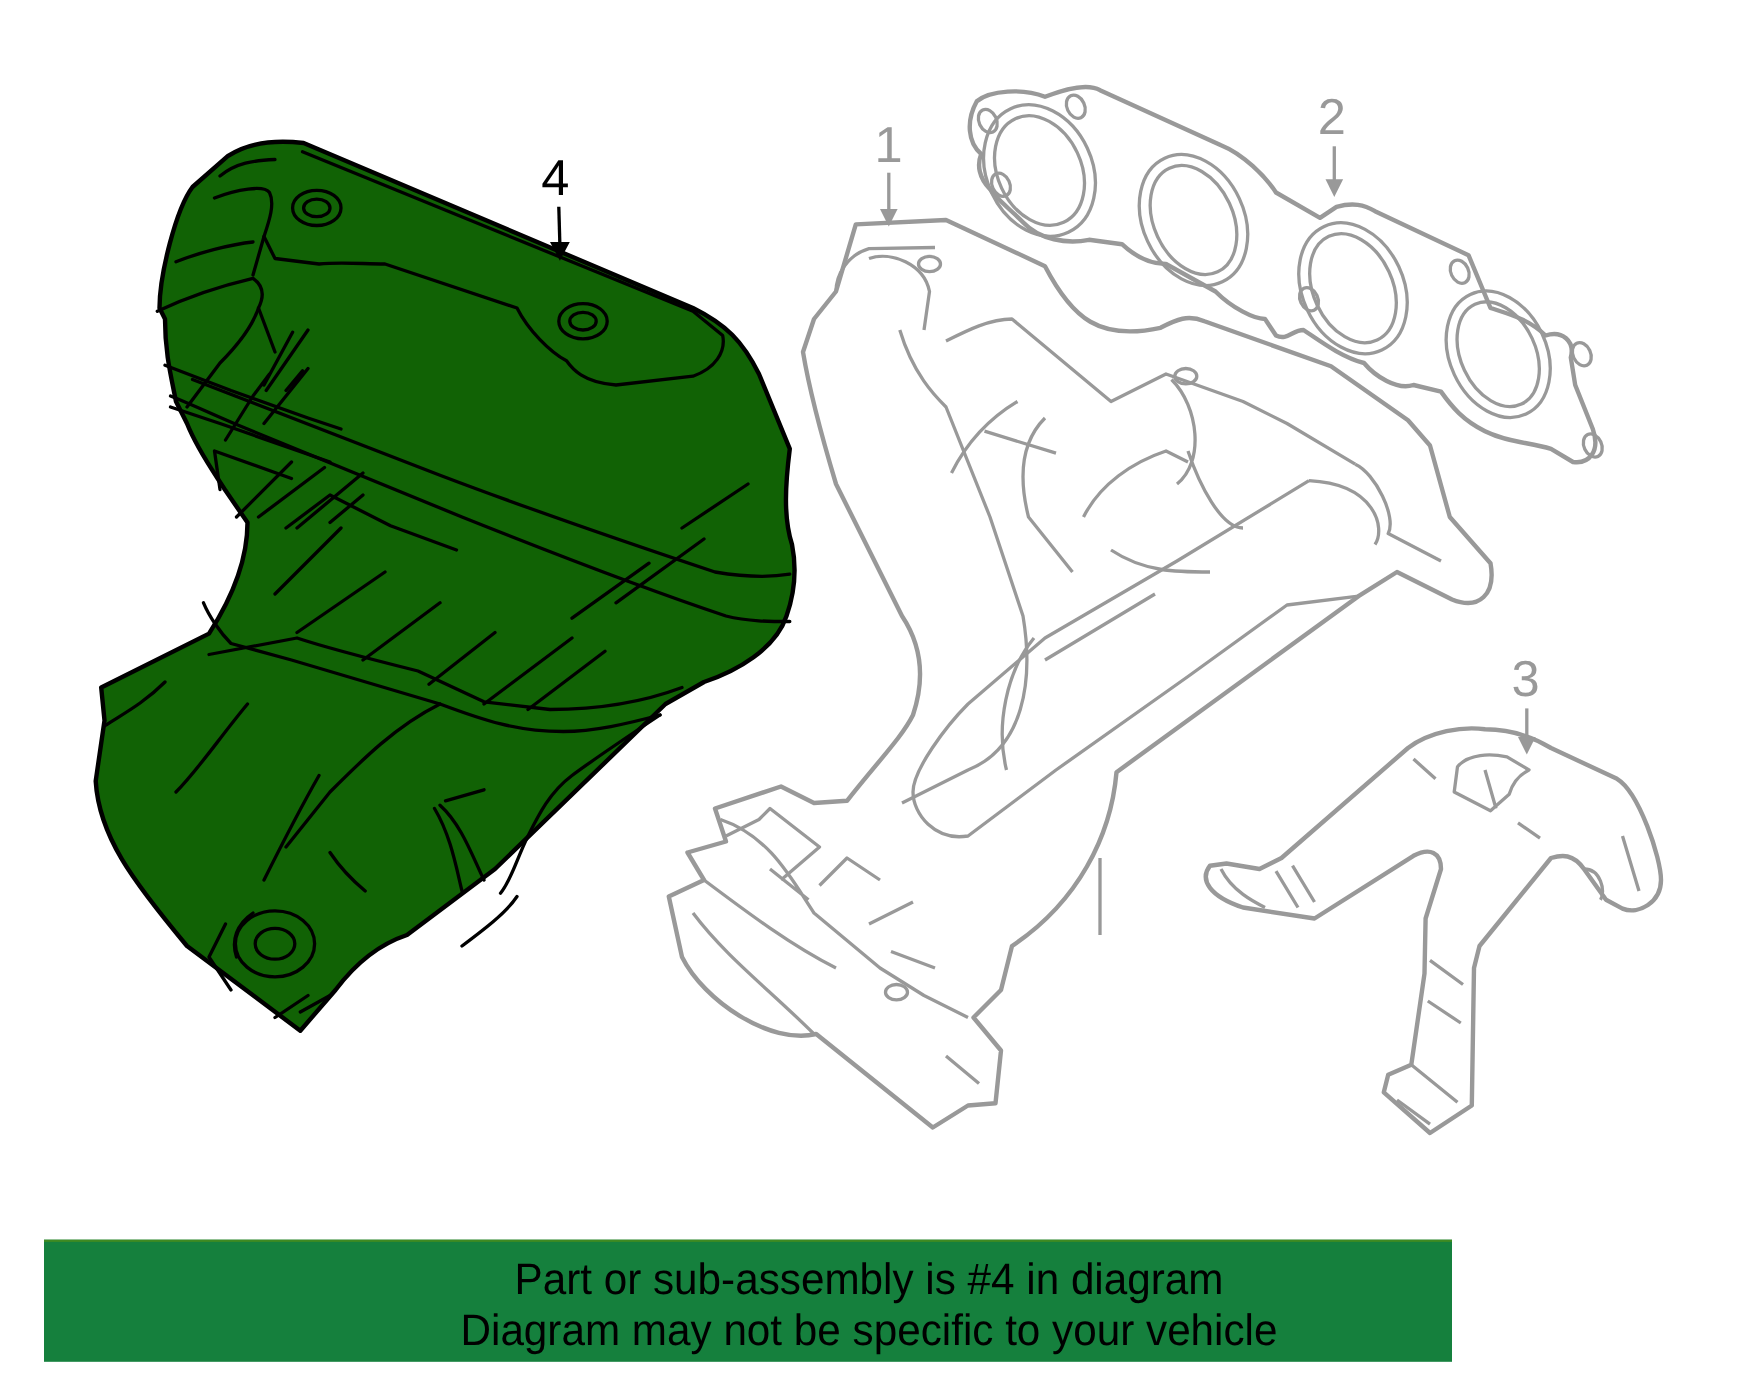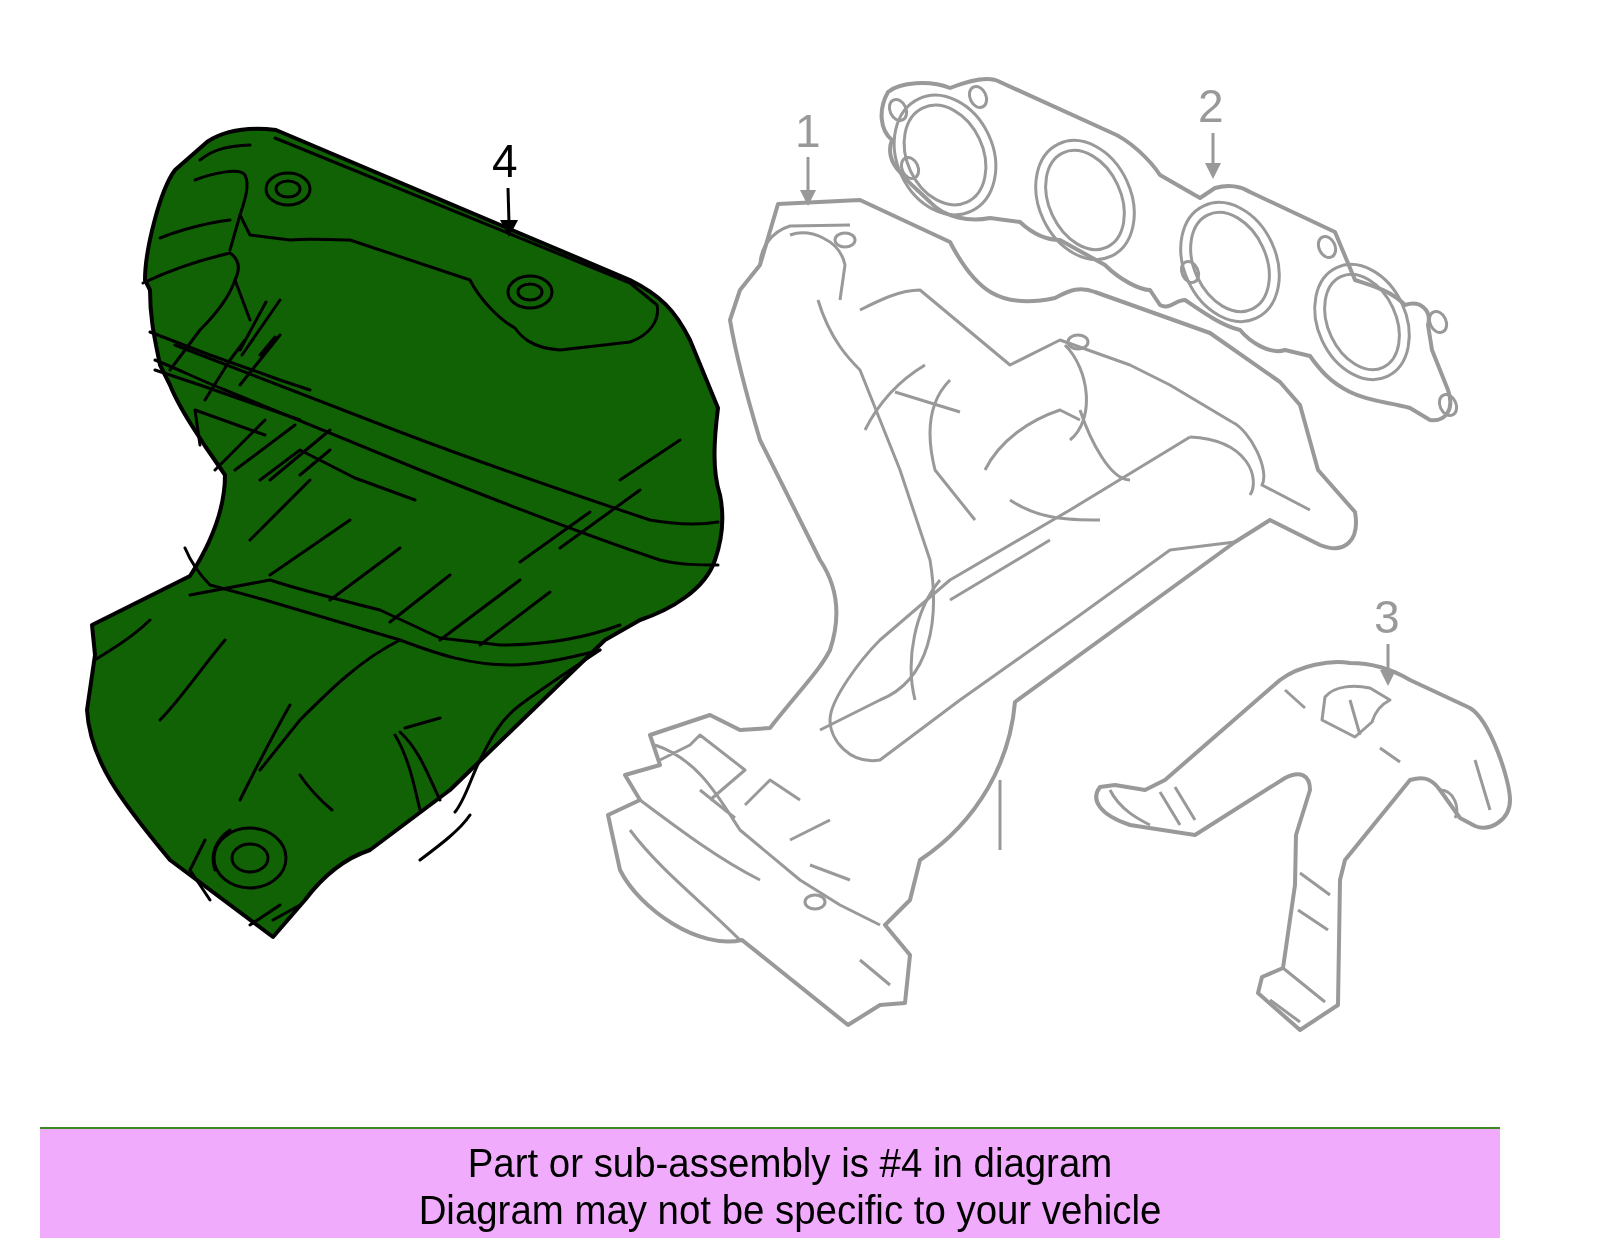--- a/index.html
+++ b/index.html
@@ -2,22 +2,22 @@
 <html><head>
   <meta charset="utf-8">
   <style>
     html, body { margin: 0; padding: 0; background: #ffffff; }
     body { width: 1600px; height: 1249px; position: relative; overflow: hidden; font-family: "Liberation Sans", sans-serif; }
     #diagram { position: absolute; left: 0; top: 0; width: 1600px; height: 1100px; }
     .callout { position: absolute; font-family: "Liberation Sans", sans-serif; font-size: 46px; line-height: 1; }
     .callout.gray { color: #999999; }
     .callout.black { color: #000000; }
     #banner {
-      position: absolute; left: 40px; top: 1127px; width: 1460px; height: 111px;
-      background: #f0abfc; border-top: 2px solid #3e8a22; box-sizing: border-box;
+      position: absolute; left: 40px; top: 1127px; width: 1280px; height: 111px;
+      background: #15803d; border-top: 2px solid #3e8a22; box-sizing: border-box;
     }
     .banner-line {
       position: absolute; left: 0; width: 1500px; text-align: center;
       color: #000000; font-size: 40px; line-height: 1; transform: scaleX(0.96); transform-origin: center;
       white-space: nowrap;
     }
     #banner-line-1 { top: 14px; }
     #banner-line-2 { top: 61px; }
   </style>
 </head>

